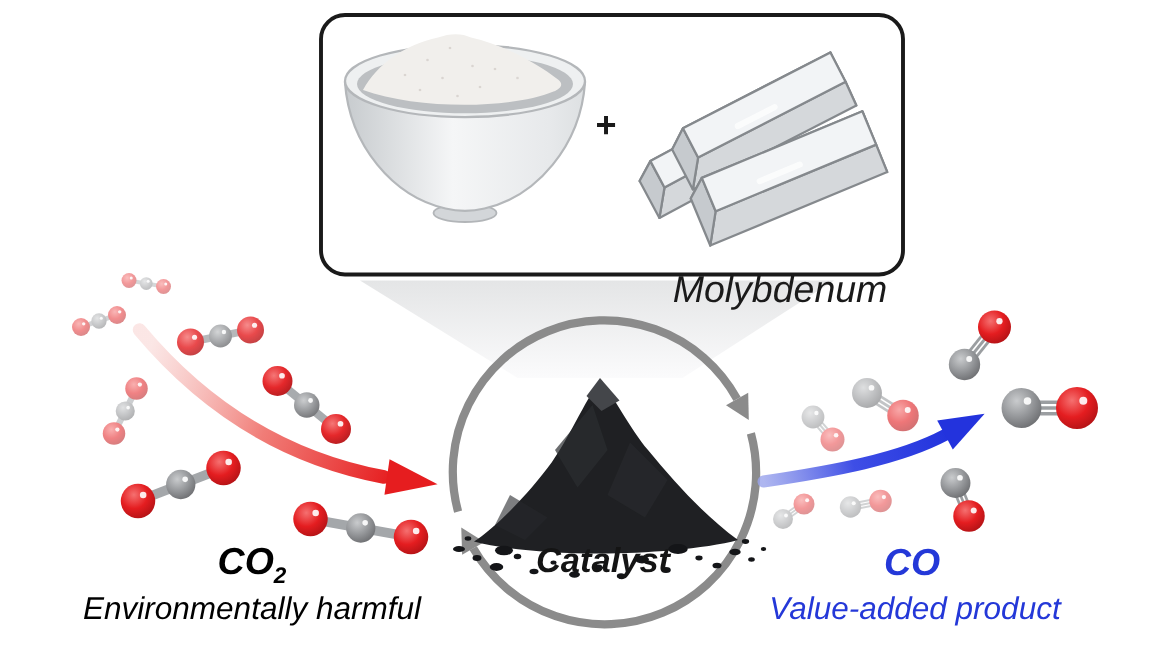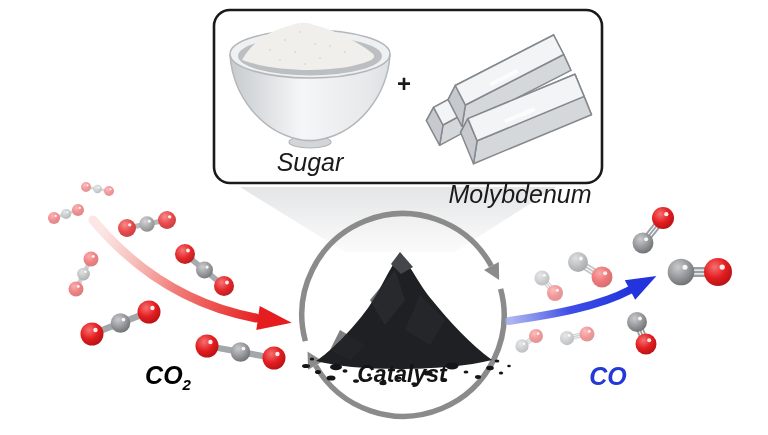--- a/index.html
+++ b/index.html
@@ -278,22 +278,23 @@
     <path d="M93,220 Q160,300 256,318" fill="none" stroke="url(#redArrowGrad)" stroke-width="9" stroke-linecap="round"></path>
     <polygon points="256.3,329.9 259.7,306.1 291.7,322.8" fill="#e61d1f"></polygon>
   </g>
 
   <g>
     <path d="M509,321 C556,314 600,306 630,290" fill="none" stroke="url(#blueArrowGrad)" stroke-width="8" stroke-linecap="round"></path>
     <polygon points="635.2,299.7 624.8,280.3 656.4,275.9" fill="#2333dd"></polygon>
   </g>
 </svg>
 
-<div class="lbl lbl-dark" style="left:310px;top:162px;">Sugar</div>
 <div class="lbl lbl-plus" style="left:404px;top:84px;">+</div>
 <div class="lbl lbl-dark" style="left:520px;top:162px;margin-top:32px;">Molybdenum</div>
 <div class="lbl lbl-catalyst" style="left:402px;top:374px;">Catalyst</div>
 
 <div class="lbl lbl-red formula" style="left:168px;top:377px;"><span>CO</span><sub>2</sub></div>
+<div class="lbl lbl-red caption" style="left:168px;top:406px;">Environmentally harmful</div>
 
 <div class="lbl lbl-blue formula" style="left:608px;top:376px;">CO</div>
+<div class="lbl lbl-blue caption" style="left:610px;top:406px;">Value-added product</div>
 
 </div>
 
 </body></html>

